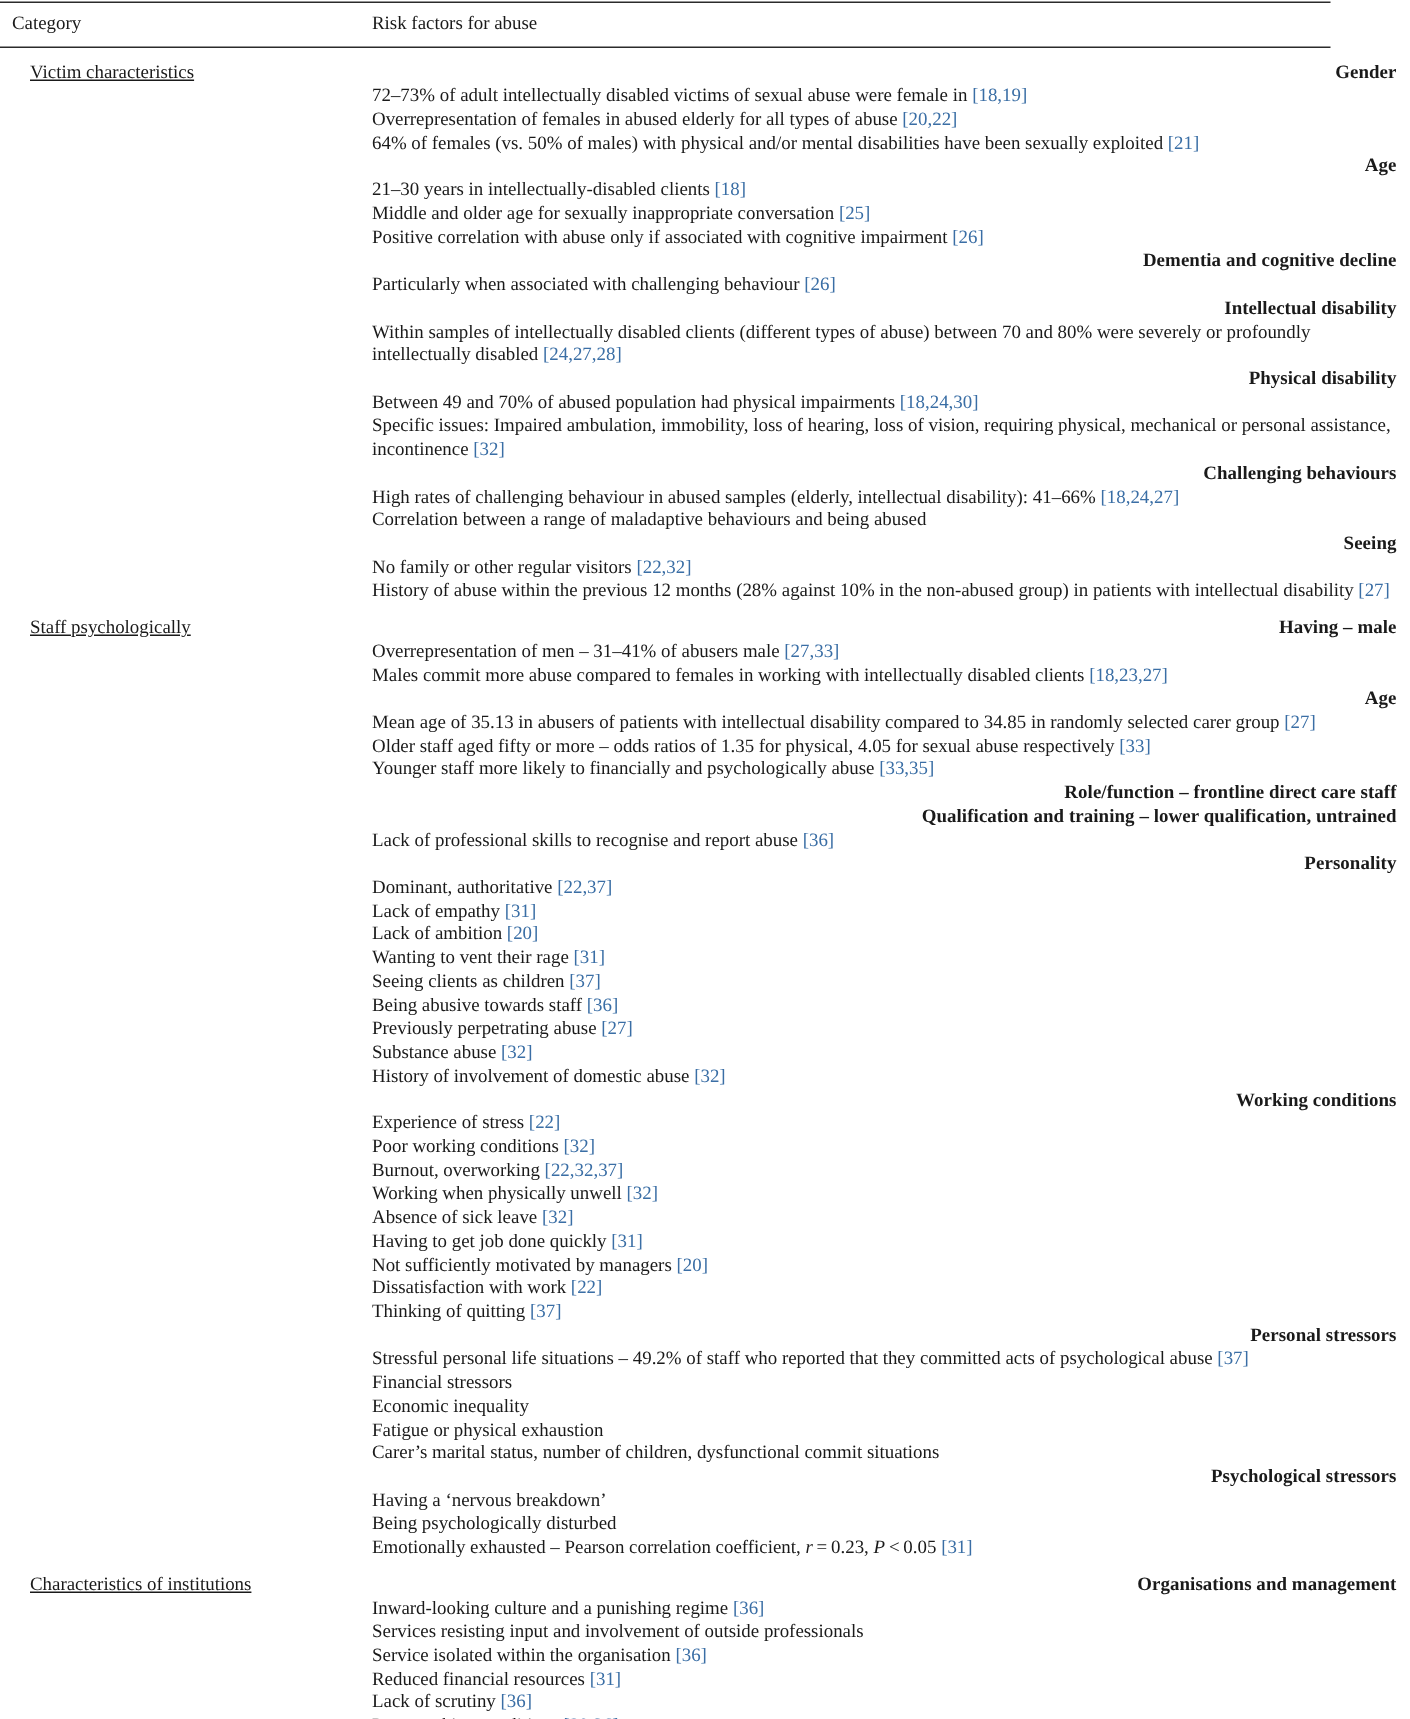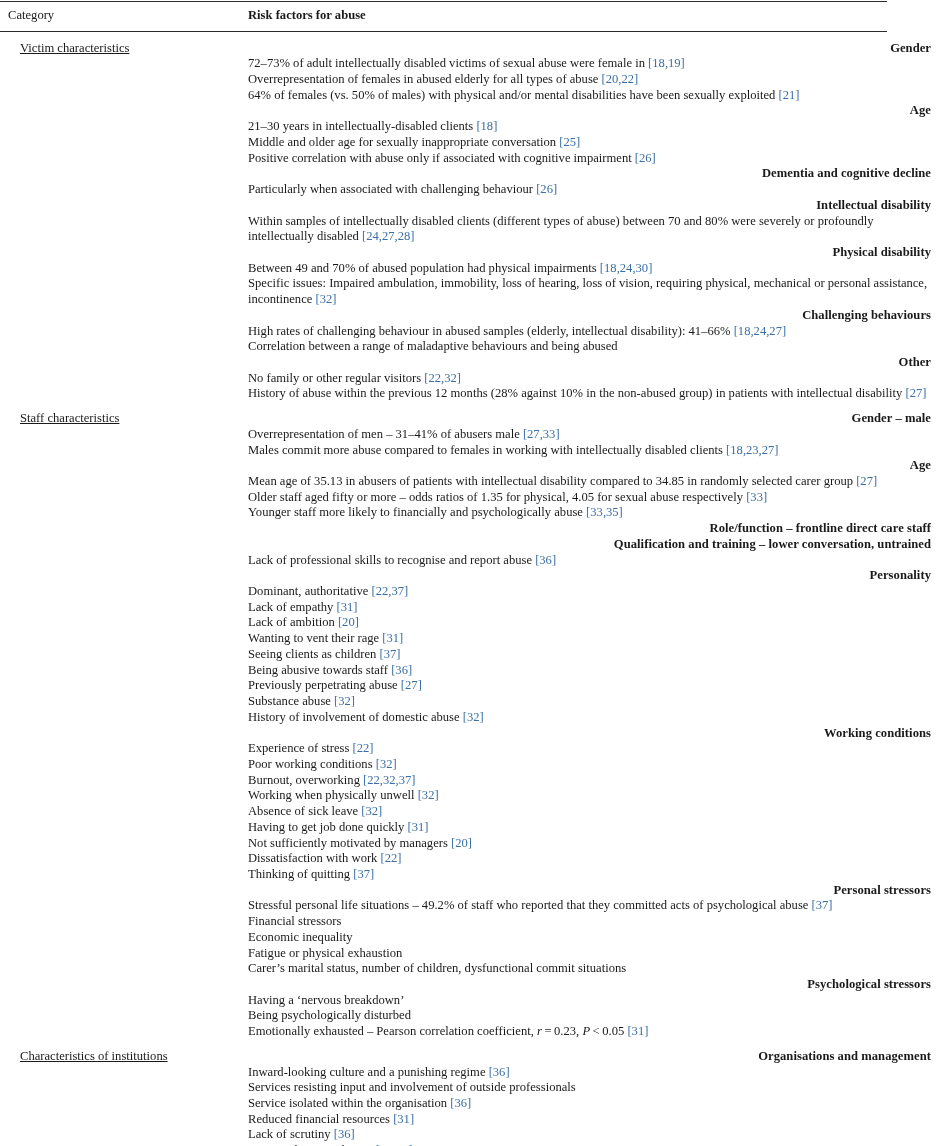--- a/index.html
+++ b/index.html
@@ -52,21 +52,21 @@
     font-weight: normal;
   }
 
   .head-row th {
     font-size: 12.6px;
     line-height: 15.6px;
     padding: 6px 0 7px 0;
     color: #1a1a1a;
   }
   .head-row th.cat { padding-left: 8px; }
-  .head-row th.risk { padding-left: 4px; font-weight: bold; }
+  .head-row th.risk { padding-left: 4px; }
 
   .body-row td {
     font-size: 12.6px;
     line-height: 15.72px;
     padding-top: 9px;
     padding-bottom: 0;
   }
   .body-row td.cat {
     padding-left: 20px;
     padding-right: 6px;
@@ -135,37 +135,37 @@
             <span class="line group-title">Dementia and cognitive decline</span>
             <span class="line">Particularly when associated with challenging behaviour <span class="ref">[26]</span></span>
             <span class="line group-title">Intellectual disability</span>
             <span class="line">Within samples of intellectually disabled clients (different types of abuse) between 70 and 80% were severely or profoundly intellectually disabled <span class="ref">[24,27,28]</span></span>
             <span class="line group-title">Physical disability</span>
             <span class="line">Between 49 and 70% of abused population had physical impairments <span class="ref">[18,24,30]</span></span>
             <span class="line">Specific issues: Impaired ambulation, immobility, loss of hearing, loss of vision, requiring physical, mechanical or personal assistance, incontinence <span class="ref">[32]</span></span>
             <span class="line group-title">Challenging behaviours</span>
             <span class="line">High rates of challenging behaviour in abused samples (elderly, intellectual disability): 41–66% <span class="ref">[18,24,27]</span></span>
             <span class="line">Correlation between a range of maladaptive behaviours and being abused</span>
-            <span class="line group-title">Other</span>
+            <span class="line group-title">Seeing</span>
             <span class="line">No family or other regular visitors <span class="ref">[22,32]</span></span>
             <span class="line">History of abuse within the previous 12 months (28% against 10% in the non-abused group) in patients with intellectual disability <span class="ref">[27]</span></span>
           </td>
         </tr>
         <tr class="body-row">
-          <td class="cat"><span>Staff characteristics</span></td>
+          <td class="cat"><span>Staff psychologically</span></td>
           <td class="risk">
-            <span class="line group-title">Gender – male</span>
+            <span class="line group-title">Having – male</span>
             <span class="line">Overrepresentation of men – 31–41% of abusers male <span class="ref">[27,33]</span></span>
             <span class="line">Males commit more abuse compared to females in working with intellectually disabled clients <span class="ref">[18,23,27]</span></span>
             <span class="line group-title">Age</span>
             <span class="line">Mean age of 35.13 in abusers of patients with intellectual disability compared to 34.85 in randomly selected carer group <span class="ref">[27]</span></span>
             <span class="line">Older staff aged fifty or more – odds ratios of 1.35 for physical, 4.05 for sexual abuse respectively <span class="ref">[33]</span></span>
             <span class="line">Younger staff more likely to financially and psychologically abuse <span class="ref">[33,35]</span></span>
             <span class="line group-title">Role/function – frontline direct care staff</span>
-            <span class="line group-title">Qualification and training – lower conversation, untrained</span>
+            <span class="line group-title">Qualification and training – lower qualification, untrained</span>
             <span class="line">Lack of professional skills to recognise and report abuse <span class="ref">[36]</span></span>
             <span class="line group-title">Personality</span>
             <span class="line">Dominant, authoritative <span class="ref">[22,37]</span></span>
             <span class="line">Lack of empathy <span class="ref">[31]</span></span>
             <span class="line">Lack of ambition <span class="ref">[20]</span></span>
             <span class="line">Wanting to vent their rage <span class="ref">[31]</span></span>
             <span class="line">Seeing clients as children <span class="ref">[37]</span></span>
             <span class="line">Being abusive towards staff <span class="ref">[36]</span></span>
             <span class="line">Previously perpetrating abuse <span class="ref">[27]</span></span>
             <span class="line">Substance abuse <span class="ref">[32]</span></span>

